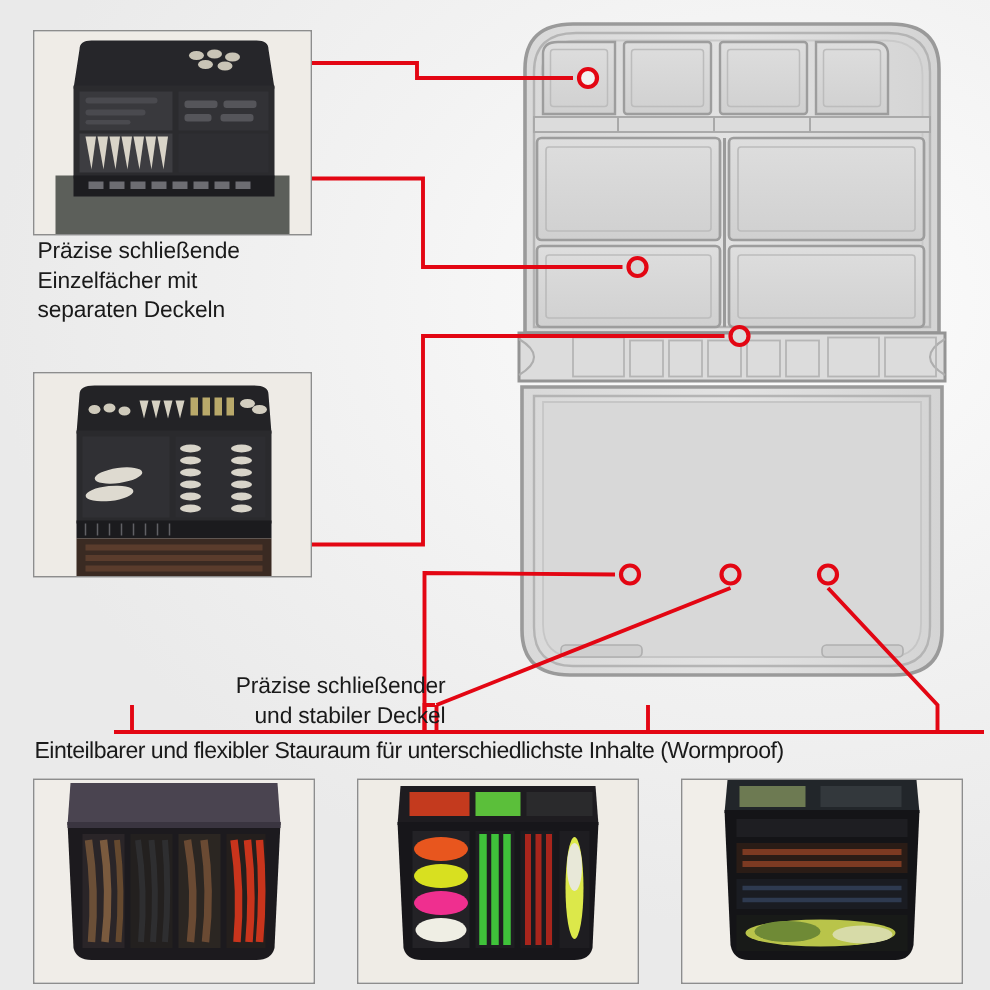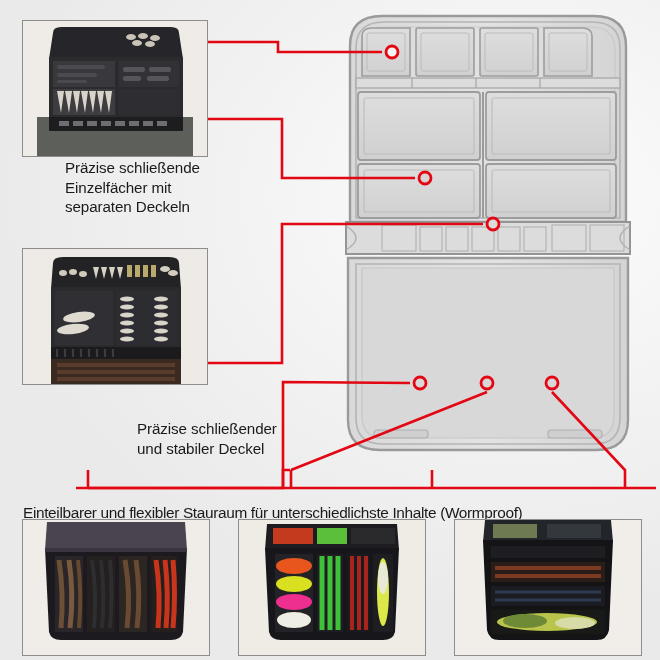--- a/index.html
+++ b/index.html
@@ -16,25 +16,24 @@
 
   
   .thumb{position:absolute;border:1px solid #8d8d8d;background:#fff;overflow:hidden;}
   .photo{position:absolute;inset:0;}
 
   
   .cap{
     position:absolute;color:#1a1a1a;
     font-size:15.2px;line-height:19.6px;letter-spacing:-0.1px;
     white-space:pre-line;
-    margin-left:40px;
   }
   .cap-wide{
     position:absolute;color:#1a1a1a;
-    font-size:15.4px;line-height:18px;letter-spacing:-0.35px;white-space:nowrap;margin-top:12px;
+    font-size:15.4px;line-height:18px;letter-spacing:-0.35px;white-space:nowrap;
   }
 
   
   #callouts{position:absolute;left:0;top:0;width:660px;height:660px;overflow:visible;}
 
   
   #product{position:absolute;left:336px;top:6px;width:304px;height:480px;}
 </style>
 </head>
 <body>
@@ -266,21 +265,21 @@
       <rect x="28" y="110" width="130" height="25" fill="#3a2a22"></rect>
       <g fill="#5a3c2c">
         <rect x="34" y="114" width="118" height="4"></rect>
           <rect x="34" y="121" width="118" height="4"></rect>
         <rect x="34" y="128" width="118" height="4"></rect>
       </g>
     </svg>
   </div>
 
 
-  <div class="cap" style="left:97px;top:419px;width:200px;text-align:left;">Präzise schließender
+  <div class="cap" style="left:97px;top:448px;width:200px;text-align:right;">Präzise schließender
 und stabiler Deckel</div>
 
   <div class="cap-wide" style="left:23px;top:492px;">Einteilbarer und flexibler Stauraum für unterschiedlichste Inhalte (Wormproof)</div>
 
   <div class="thumb" style="left:22px;top:519px;width:186px;height:135px;">
     <svg class="photo" viewBox="0 0 186 135" preserveAspectRatio="none">
       <rect width="186" height="135" fill="#f0ede8"></rect>
       <path d="M24 2 L162 2 L164 30 L22 30 Z" fill="#4a4450"></path>
       <path d="M22 28 L164 28 L160 112 Q158 120 148 120 L38 120 Q28 120 26 112 Z" fill="#1c1a1e"></path>
       <rect x="32" y="36" width="28" height="76" fill="#2a2528"></rect>

